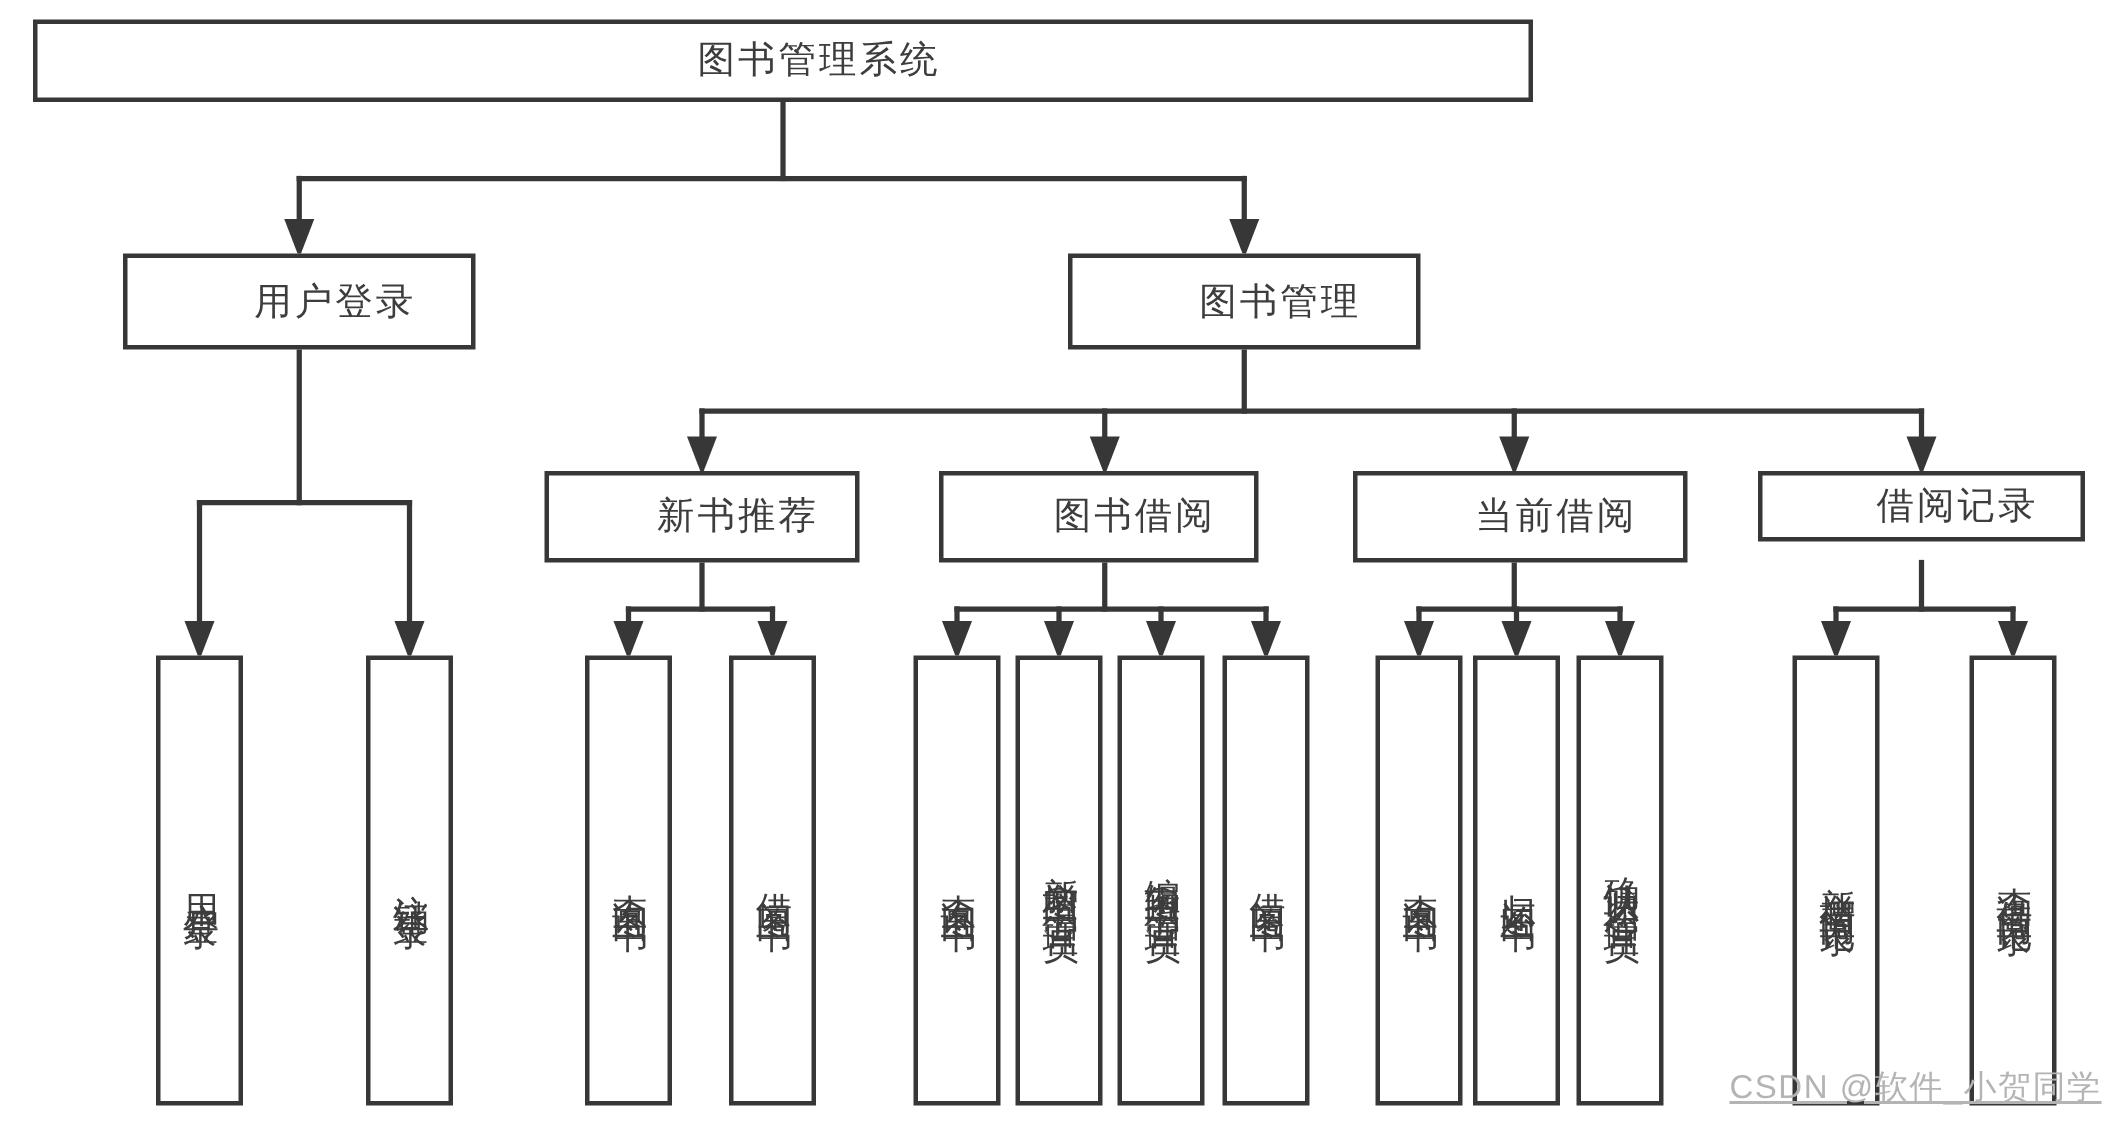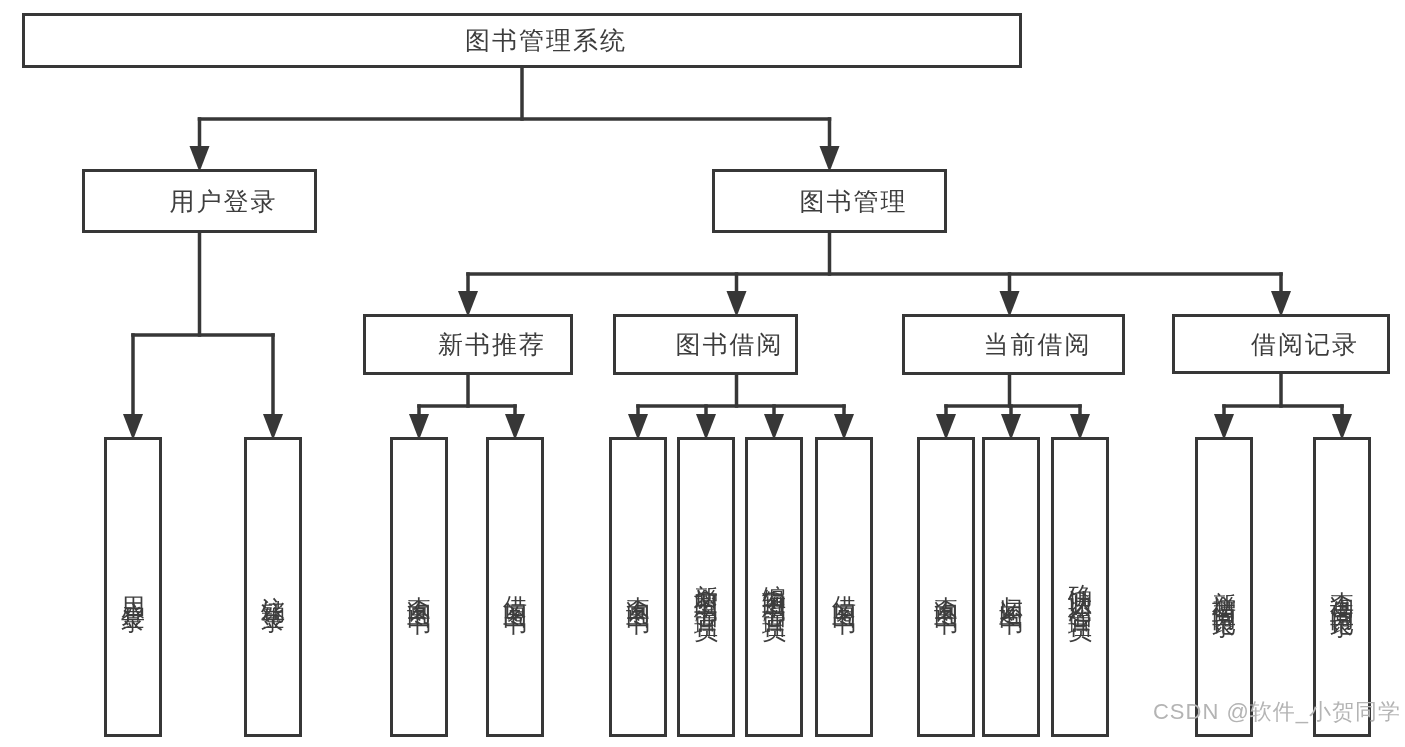--- a/index.html
+++ b/index.html
@@ -40,25 +40,26 @@
     writing-mode:vertical-rl;
     text-orientation:mixed;
     font-size:24px;
     letter-spacing:5px;
     line-height:1;
     overflow:hidden;
   }
   .watermark{
     position:absolute;
     right:4px;
-    bottom:20px;
+    bottom:7px;
     font-size:22px;
     letter-spacing:1px;
     color:var(--watermark);
     white-space:nowrap;
+    text-decoration:underline;
   }
 </style>
 </head>
 <body>
 
 <div id="canvas">
   <svg id="connectors" xmlns="http://www.w3.org/2000/svg">
       <line x1="522" y1="68" x2="522" y2="119" stroke="#373737" stroke-width="3.5" stroke-linecap="square"></line>
       <line x1="199.5" y1="119" x2="829.5" y2="119" stroke="#373737" stroke-width="3.5" stroke-linecap="square"></line>
       <line x1="199.5" y1="119" x2="199.5" y2="151" stroke="#373737" stroke-width="3.5" stroke-linecap="square"></line>
@@ -112,23 +113,23 @@
       <line x1="1342" y1="406" x2="1342" y2="419" stroke="#373737" stroke-width="3.5" stroke-linecap="square"></line>
       <polygon points="1342,440 1332,414 1352,414" fill="#373737"></polygon>
     </svg>
 
   <div class="node h-node" style="left:22px;top:13px;width:1000px;height:55px">图书管理系统</div>
 
   <div class="node h-node" style="left:82px;top:169px;width:235px;height:64px">用户登录</div>
   <div class="node h-node" style="left:363px;top:314px;width:210px;height:61px">新书推荐</div>
 
   <div class="node h-node" style="left:712px;top:169px;width:235px;height:64px">图书管理</div>
-  <div class="node h-node" style="left:613px;top:314px;width:185px;height:61px">图书借阅</div>
+  <div class="node h-node" style="left:626px;top:314px;width:213px;height:61px">图书借阅</div>
   <div class="node h-node" style="left:902px;top:314px;width:223px;height:61px">当前借阅</div>
-  <div class="node h-node" style="left:1172px;top:314px;width:218px;height:60px">借阅记录</div>
+  <div class="node h-node" style="left:1172px;top:314px;width:218px;height:47px">借阅记录</div>
 
   <div class="node leaf" style="left:104px;top:437px;width:58px;height:300px">用户登录</div>
   <div class="node leaf" style="left:244px;top:437px;width:58px;height:300px">注销登录</div>
 
   <div class="node leaf" style="left:390px;top:437px;width:58px;height:300px">查询图书</div>
   <div class="node leaf" style="left:486px;top:437px;width:58px;height:300px">借阅图书</div>
 
   <div class="node leaf" style="left:609px;top:437px;width:58px;height:300px">查询图书</div>
   <div class="node leaf" style="left:677px;top:437px;width:58px;height:300px">新增图书（管理员）</div>
   <div class="node leaf" style="left:745px;top:437px;width:58px;height:300px">编辑图书（管理员）</div>

